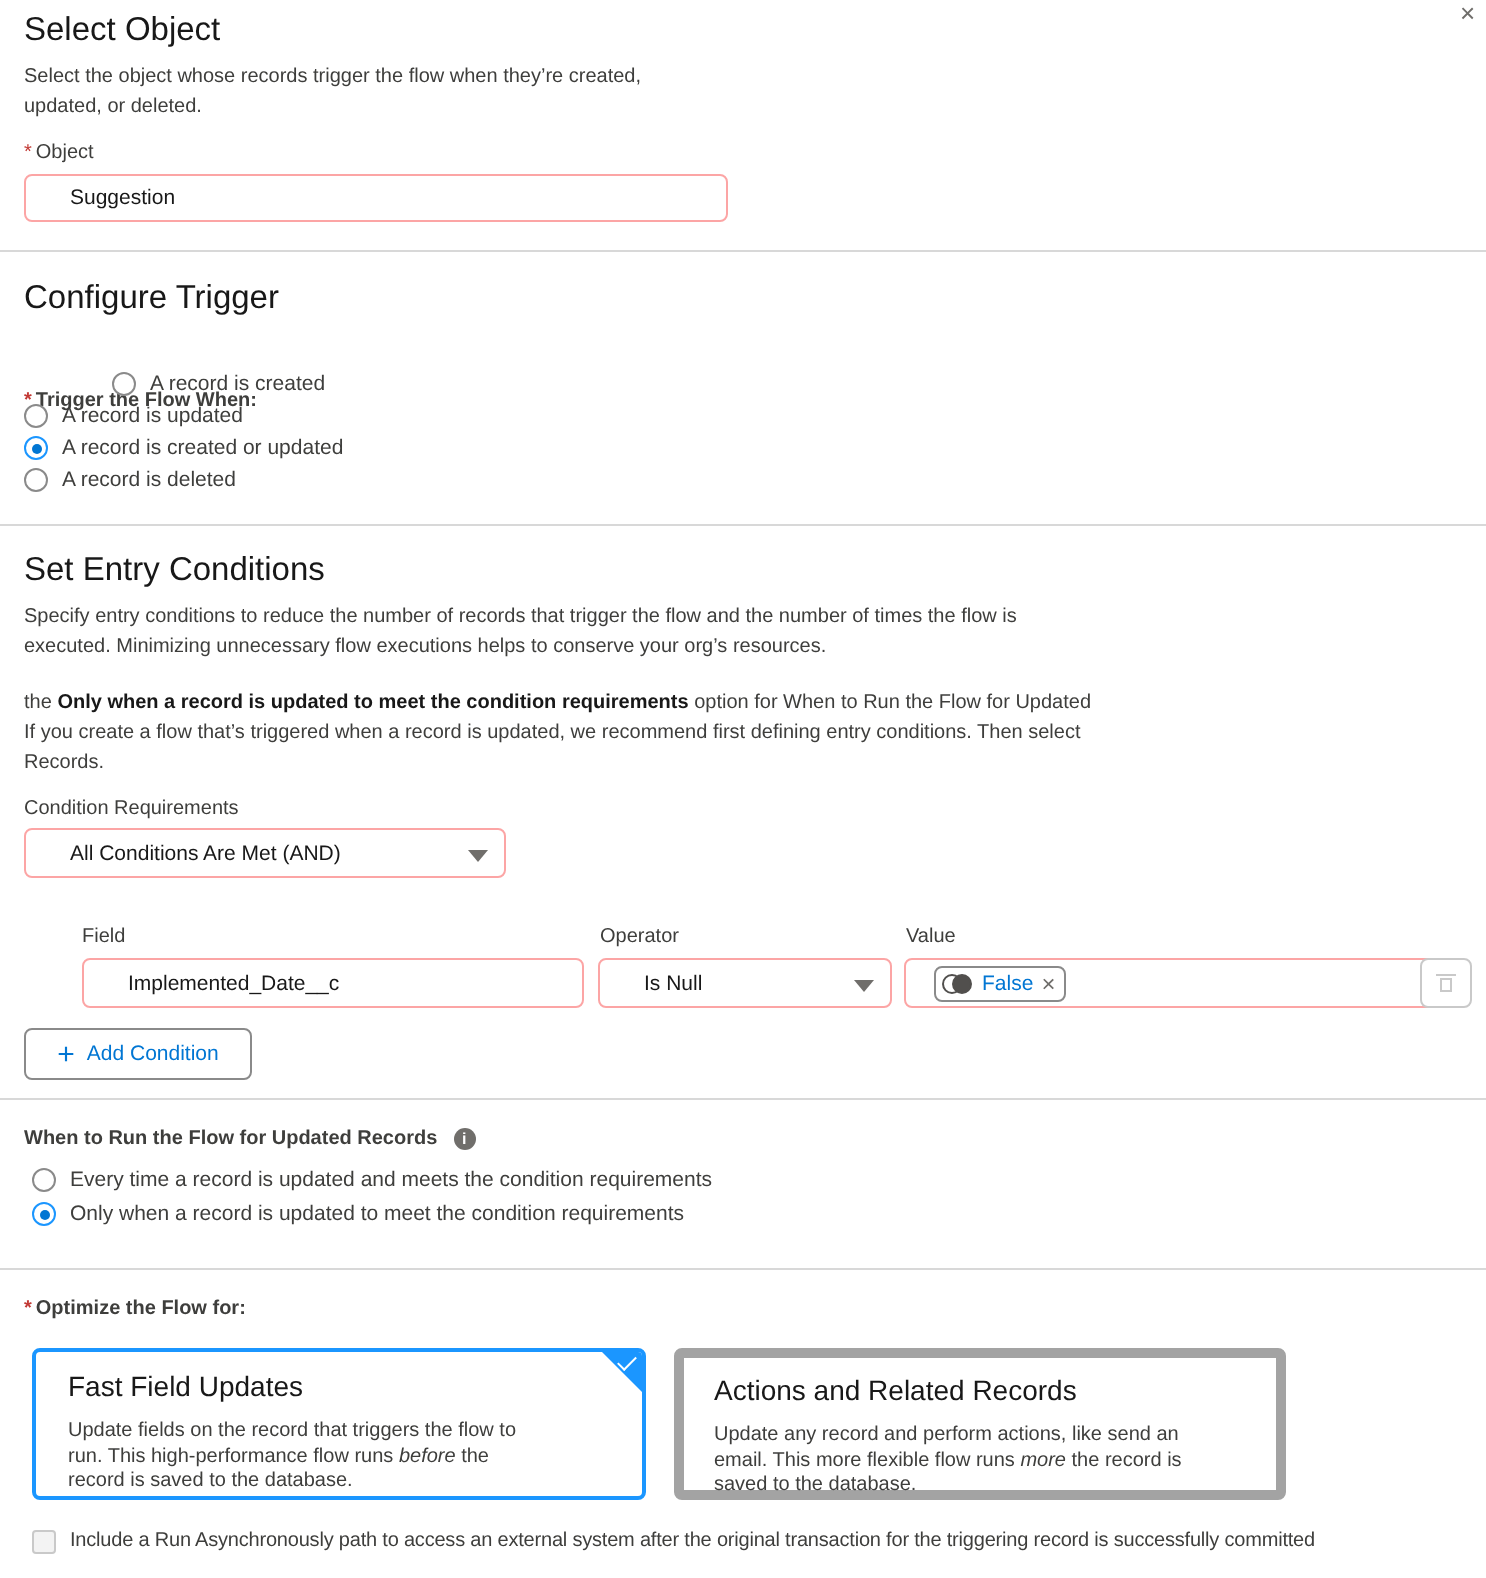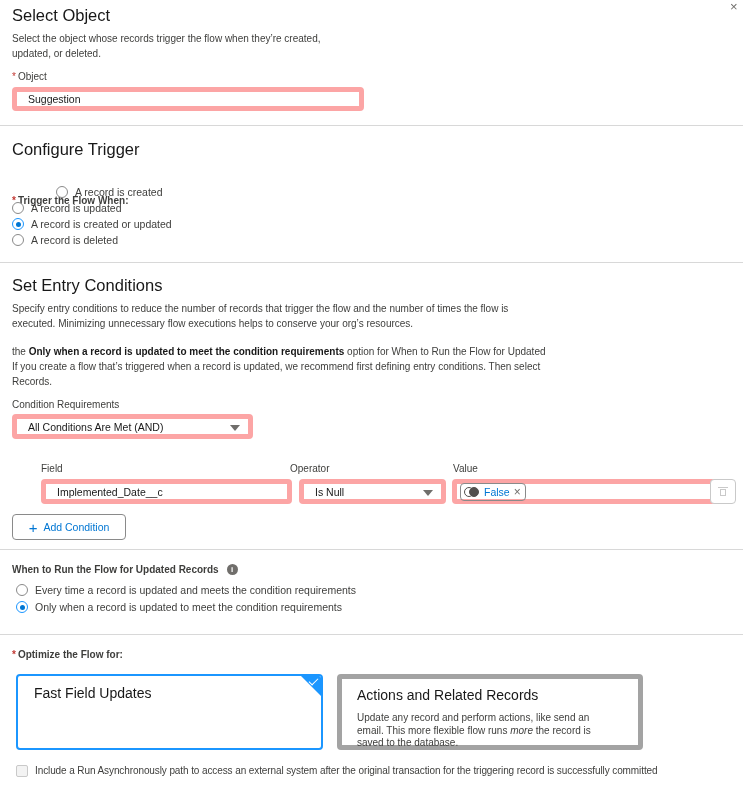--- a/index.html
+++ b/index.html
@@ -5,21 +5,21 @@
   * { box-sizing: border-box; margin: 0; padding: 0; }
   html, body { width: 743px; height: 789px; background: #ffffff; overflow: hidden; }
   body { font-family: "Liberation Sans", sans-serif; color: #181818; font-size: 10.5px; position: relative; }
   .abs { position: absolute; }
   .h2 { font-size: 16.5px; color: #181818; font-weight: normal; }
   .desc { font-size: 10px; color: #3e3e3c; line-height: 15px; }
   .lbl { font-size: 10px; color: #3e3e3c; }
   .req { color: #c23934; margin-right: 2px; }
   .bold-lbl { font-size: 10px; font-weight: bold; color: #3e3e3c; }
   .divider { position: absolute; left: 0; width: 743px; height: 1px; background: #d8d8d8; }
-  .input { position: absolute; border: 5px solid #fca5a5; border-radius: 4px; background: #fff; font-size: 10.5px; color: #181818; display: flex; align-items: center; padding-left: 11px; }
+  .input { position: absolute; border: 1px solid #fca5a5; border-radius: 4px; background: #fff; font-size: 10.5px; color: #181818; display: flex; align-items: center; padding-left: 22px; }
   .radio-row { position: absolute; display: flex; align-items: center; font-size: 10.5px; color: #3e3e3c; }
   .radio { width: 12px; height: 12px; border: 1px solid #8a8a8a; border-radius: 50%; background: #fff; margin-right: 7px; position: relative; }
   .radio.checked { border-color: #1b96ff; }
   .radio.checked::after { content: ""; position: absolute; left: 2.5px; top: 2.5px; width: 5px; height: 5px; border-radius: 50%; background: #0176d3; }
   .caret { position: absolute; right: 8px; top: 50%; width: 0; height: 0; border-left: 5px solid transparent; border-right: 5px solid transparent; border-top: 6px solid #706e6b; margin-top: -2px; }
   .pill { display: inline-flex; align-items: center; border: 1px solid #8a8a8a; border-radius: 4px; height: 18px; padding: 0 4px 0 3px; margin-left: -8px; font-size: 10.5px; color: #0176d3; }
   .pill-x { color: #706e6b; margin-left: 4px; font-size: 12px; line-height: 1; }
   .btn { position: absolute; border: 1px solid #8a8a8a; border-radius: 4px; background: #fff; display: flex; align-items: center; justify-content: center; color: #0176d3; font-size: 10.5px; }
   .card { position: absolute; border-radius: 4px; background: #fff; }
   .card-title { font-size: 14px; color: #181818; position: absolute; left: 16px; top: 9px; }
@@ -81,21 +81,21 @@
   <div>Records.</div>
 </div>
 
 <div class="abs lbl" style="left:12px; top:399px;">Condition Requirements</div>
 <div class="input" style="left:12px; top:414px; width:241px; height:25px;">
   <span>All Conditions Are Met (AND)</span>
   <span class="caret"></span>
 </div>
 
 <div class="abs lbl" style="left:41px; top:463px;">Field</div>
-<div class="abs lbl" style="left:290px; top:463px;">Operator</div>
+<div class="abs lbl" style="left:300px; top:463px;">Operator</div>
 <div class="abs lbl" style="left:453px; top:463px;">Value</div>
 
 <div class="input" style="left:41px; top:479px; width:251px; height:25px;">
   <span>Implemented_Date__c</span>
 </div>
 <div class="input" style="left:299px; top:479px; width:147px; height:25px;">
   <span>Is Null</span>
   <span class="caret"></span>
 </div>
 <div class="input" style="left:452px; top:479px; width:268px; height:25px;">
@@ -138,20 +138,25 @@
 <div class="divider" style="top:634px;"></div>
 
 <div class="abs bold-lbl" style="left:12px; top:649px;">
   <span class="req">*</span><span>Optimize the Flow for:</span>
 </div>
 
 <div class="card" style="left:16px; top:674px; width:307px; height:76px; border:2px solid #1b96ff; overflow:hidden;">
   <span style="position:absolute; right:-1px; top:-1px; width:0; height:0; border-top:22px solid #1b96ff; border-left:22px solid transparent;"></span>
   <span style="position:absolute; right:3px; top:2px; width:9px; height:5px; border-left:1.5px solid #fff; border-bottom:1.5px solid #fff; transform:rotate(-45deg);"></span>
   <div class="card-title">Fast Field Updates</div>
+  <div class="card-desc">
+    <div>Update fields on the record that triggers the flow to</div>
+    <div><span>run. This high-performance flow runs </span><i>before</i><span> the</span></div>
+    <div>record is saved to the database.</div>
+  </div>
 </div>
 
 <div class="card" style="left:337px; top:674px; width:306px; height:76px; border:5px solid #a3a3a3;">
   <div class="card-title" style="left:15px; top:8px;">Actions and Related Records</div>
   <div class="card-desc" style="left:15px; top:33px;">
     <div>Update any record and perform actions, like send an</div>
     <div><span>email. This more flexible flow runs </span><i>more</i><span> the record is</span></div>
     <div>saved to the database.</div>
   </div>
 </div>

